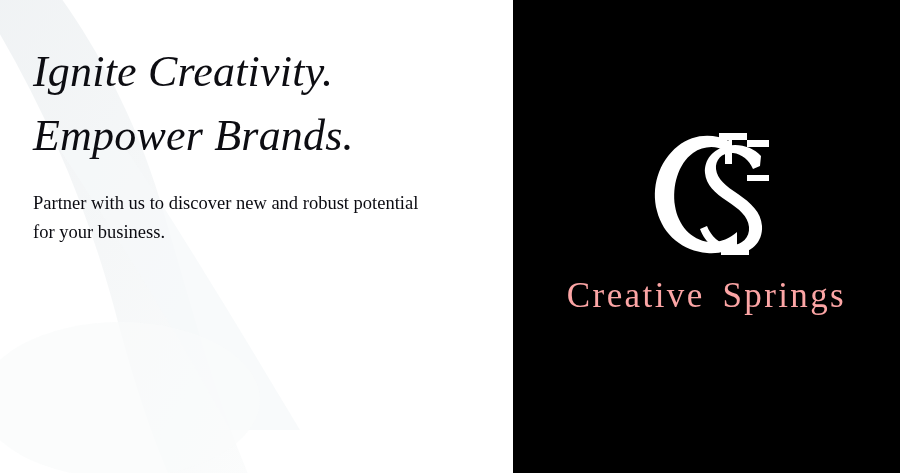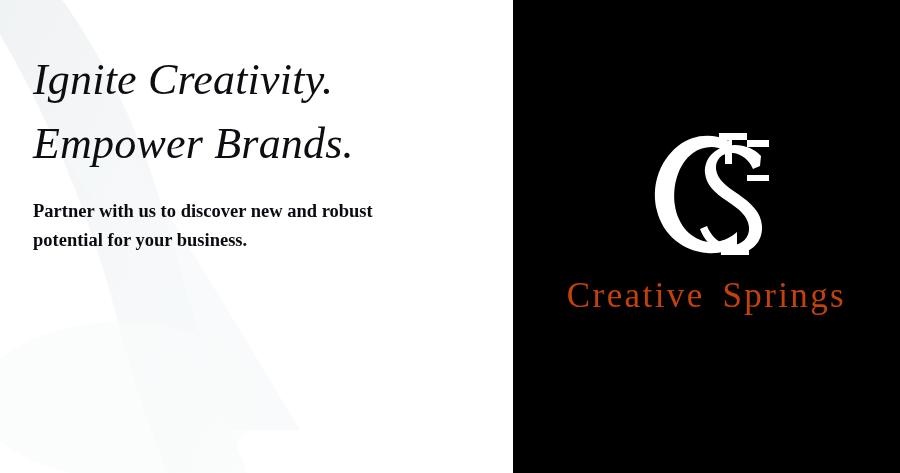--- a/index.html
+++ b/index.html
@@ -28,21 +28,21 @@
   }
   .watermark-layer {
     position: absolute;
     inset: 0;
     pointer-events: none;
     z-index: 0;
   }
   .left-content {
     position: relative;
     z-index: 1;
-    padding: 8px 30px 0 33px;
+    padding: 0 30px 0 33px;
   }
 
   .headline {
     margin: 0;
     padding-top: 40px;
     font-family: "Liberation Serif", "DejaVu Serif", serif;
     font-style: italic;
     font-weight: 400;
     font-size: 44px;
     line-height: 1.46;
@@ -59,21 +59,21 @@
     font-size: 18.5px;
     line-height: 1.52;
     color: #14141a;
     max-width: 432px;
   }
 
   .cta-copy {
     margin: 0;
     padding-top: 21px;
     font-family: "Liberation Serif", "DejaVu Serif", serif;
-    font-weight: 700;
+    font-weight: 400;
     font-size: 18.5px;
     line-height: 1.52;
     color: #0b0b11;
     max-width: 410px;
   }
 
   
   .right-panel {
     position: relative;
     width: 387px;
@@ -91,21 +91,21 @@
     height: 132px;
     display: block;
   }
   .wordmark {
     margin-top: 18px;
     font-family: "Liberation Serif", "DejaVu Serif", serif;
     font-weight: 400;
     font-size: 35px;
     line-height: 1;
     letter-spacing: 2.4px;
-    color: #c2410c;
+    color: #fca5a5;
     white-space: nowrap;
   }
   .wordmark .wm-gap { letter-spacing: 9px; }
 </style>
 </head>
 <body>
 
 <div id="page">
 
   <section class="left-panel">

